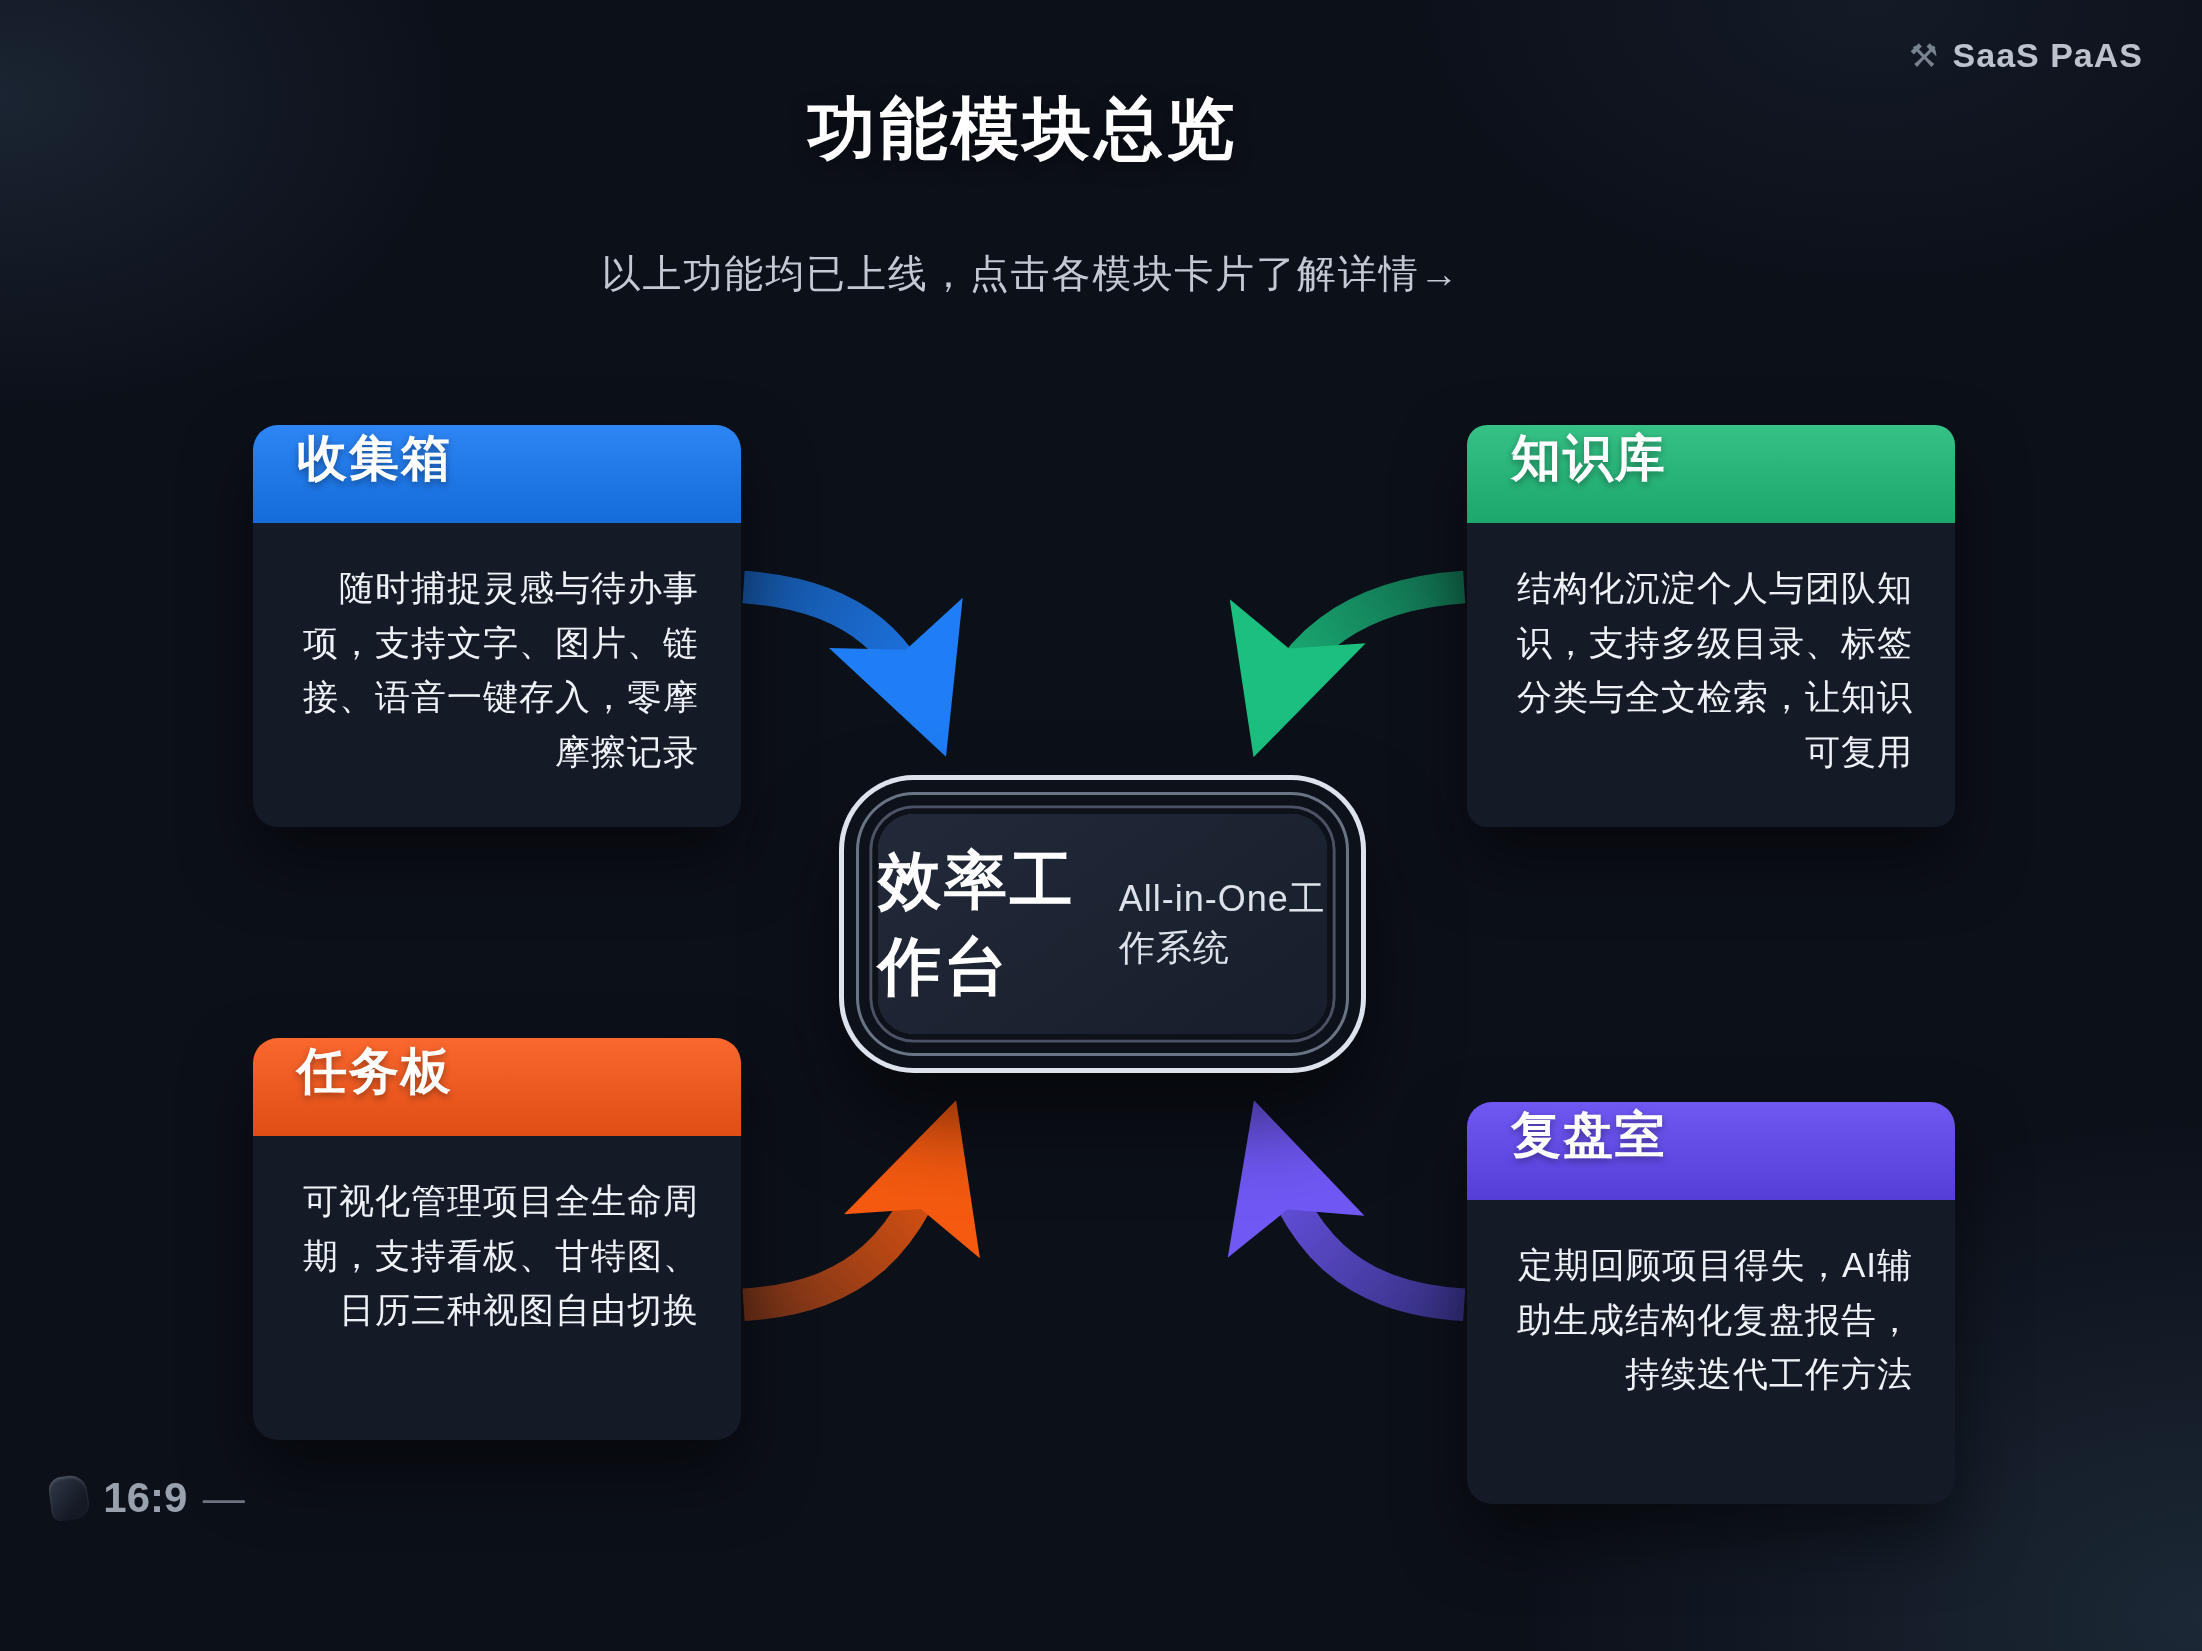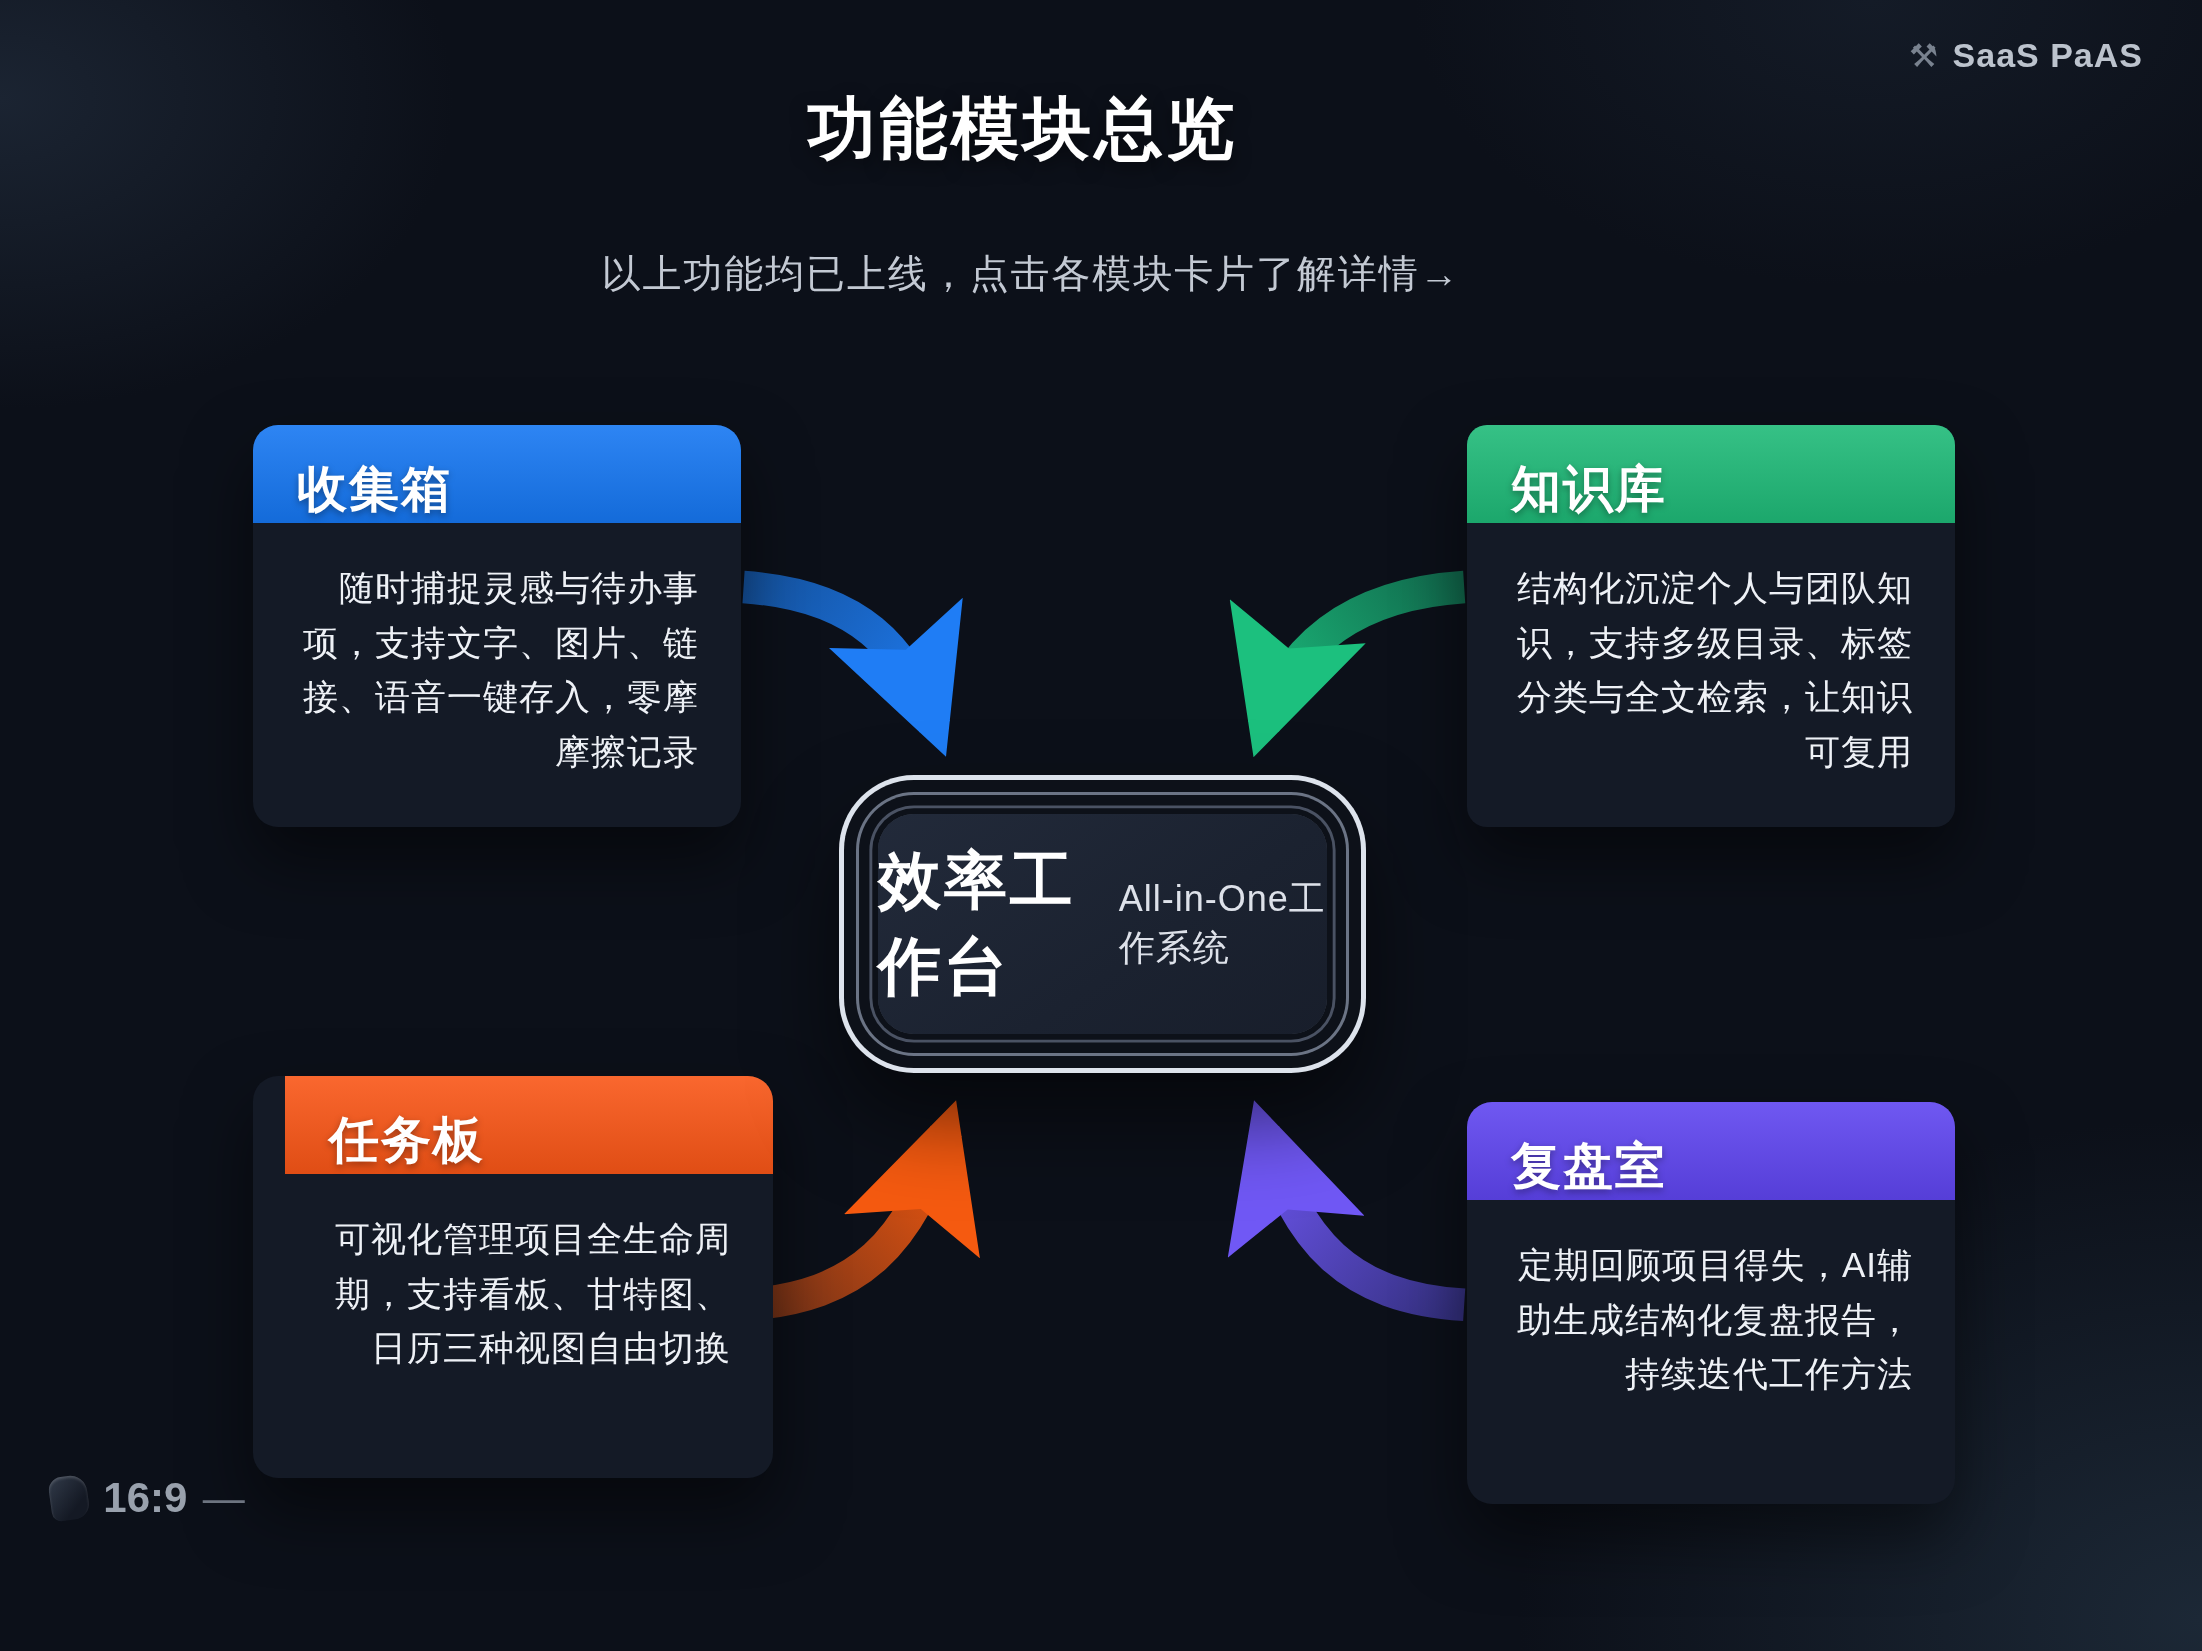--- a/index.html
+++ b/index.html
@@ -26,39 +26,39 @@
   .page-subtitle{
     position:absolute;top:247px;left:0;width:2046px;text-align:center;
     font-size:39px;color:#c3c9d3;letter-spacing:1.9px;padding-left:8px;
   }
   .card{
     position:absolute;width:488px;border-radius:25px;
     box-shadow:0 32.5px 67px rgba(0,0,0,.5);
     overflow:hidden;background:#141a26;
   }
   .card-header{
-    position:relative;height:98px;display:flex;align-items:flex-end;
+    position:relative;height:98px;display:flex;align-items:flex-start;
     padding-left:44px;
   }
   .card-header::after{
     content:"";position:absolute;inset:0;
     background:linear-gradient(180deg,rgba(255,255,255,.10),rgba(0,0,0,.10));
     pointer-events:none;
   }
   .card-title{
     font-size:50px;font-weight:800;color:#ffffff;letter-spacing:1.9px;
     text-shadow:0 2.9px 7.6px rgba(0,0,0,.35);position:relative;z-index:1;
   }
   .card-body{
     padding:38px 42px 46px 42px;font-size:35px;line-height:1.56;color:#eef1f6;
     letter-spacing:1px;min-height:220px;text-align:right;
   }
   .card.tl{left:253px;top:425px;}
   .card.tr{left:1467px;top:425px;border-radius:20px;}
-  .card.bl{left:253px;top:1076px;padding-left:32px;}
+  .card.bl{left:253px;top:1038px;}
   .card.br{left:1467px;top:1102px;}
   .hub{
     position:absolute;left:878px;top:814px;width:449px;height:220px;
     background:linear-gradient(145deg,#222a3a 0%,#1b2230 60%,#181e2b 100%);
     border-radius:36px;
     box-shadow:
       0 0 0 5.7px #0d1119,
       0 0 0 8.6px #4a5263,
       0 0 0 19px #0d1119,
       0 0 0 22px #6b7485,

